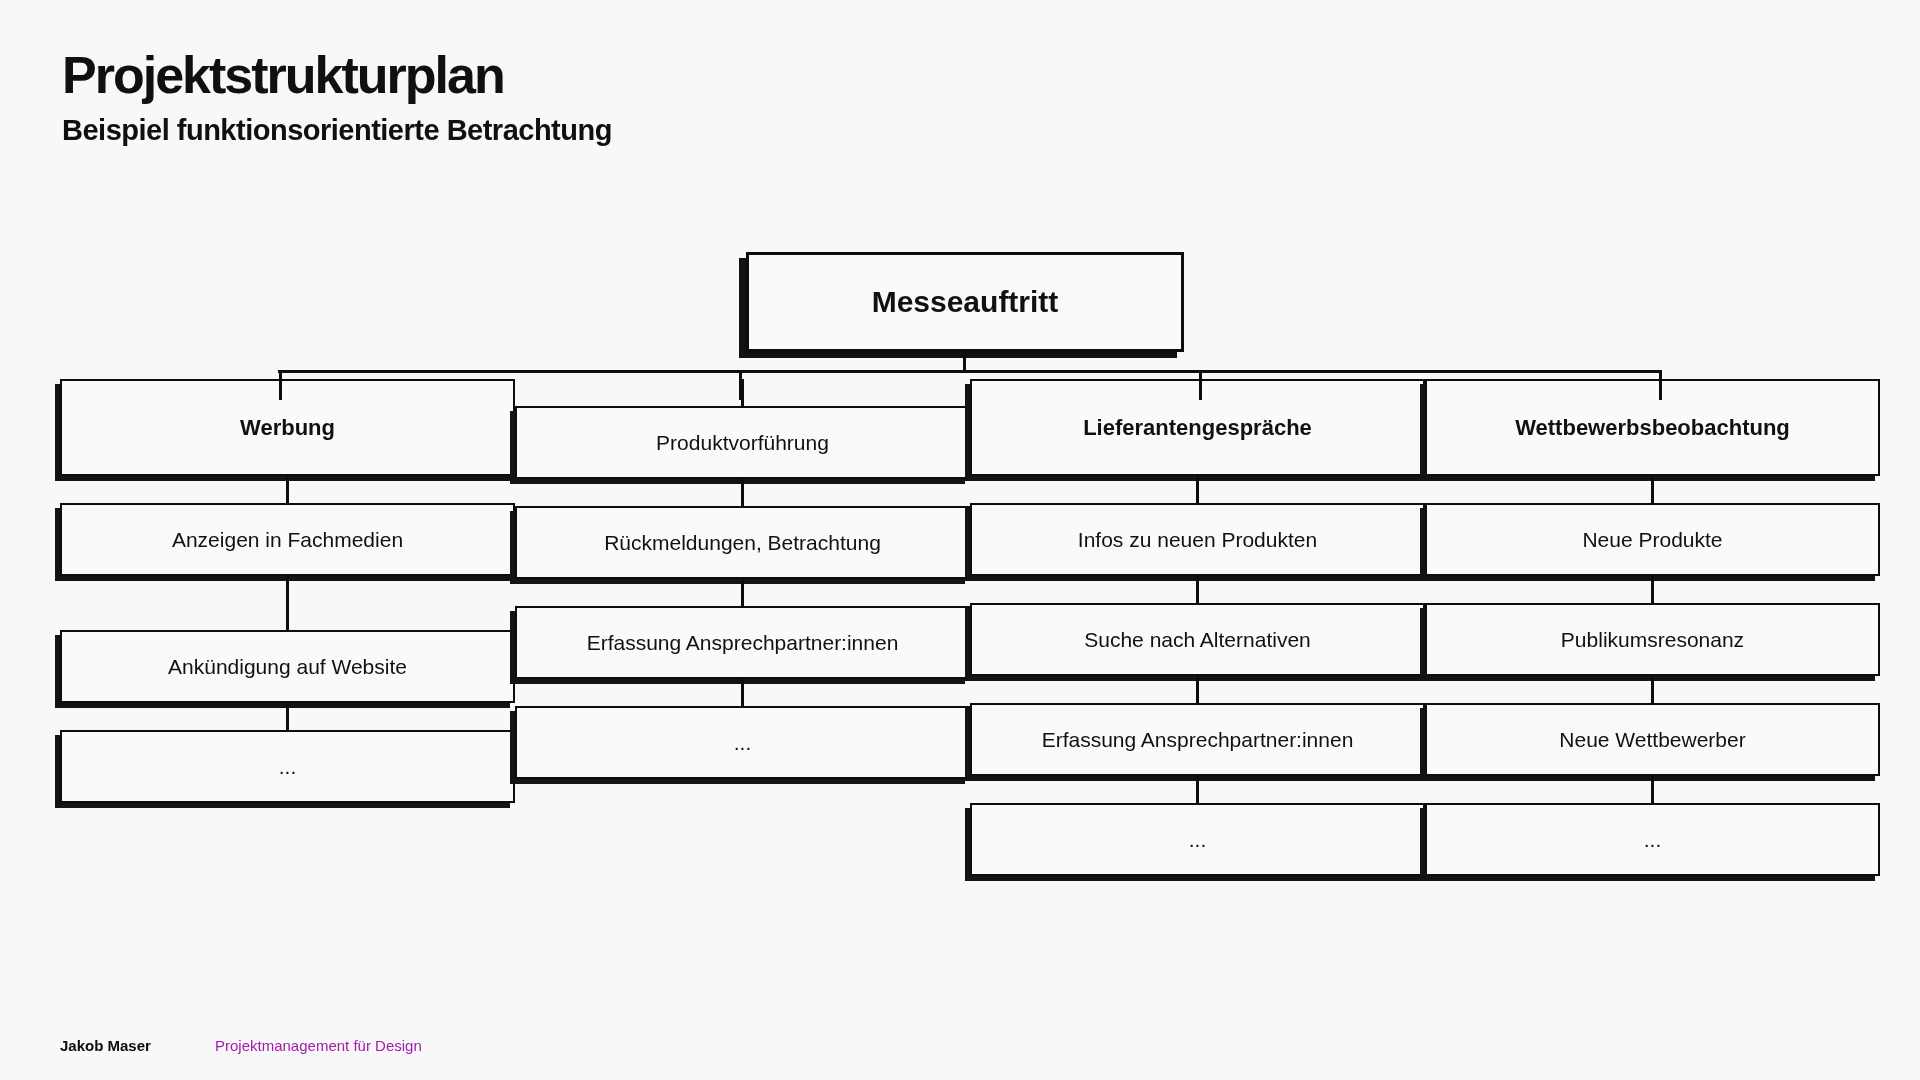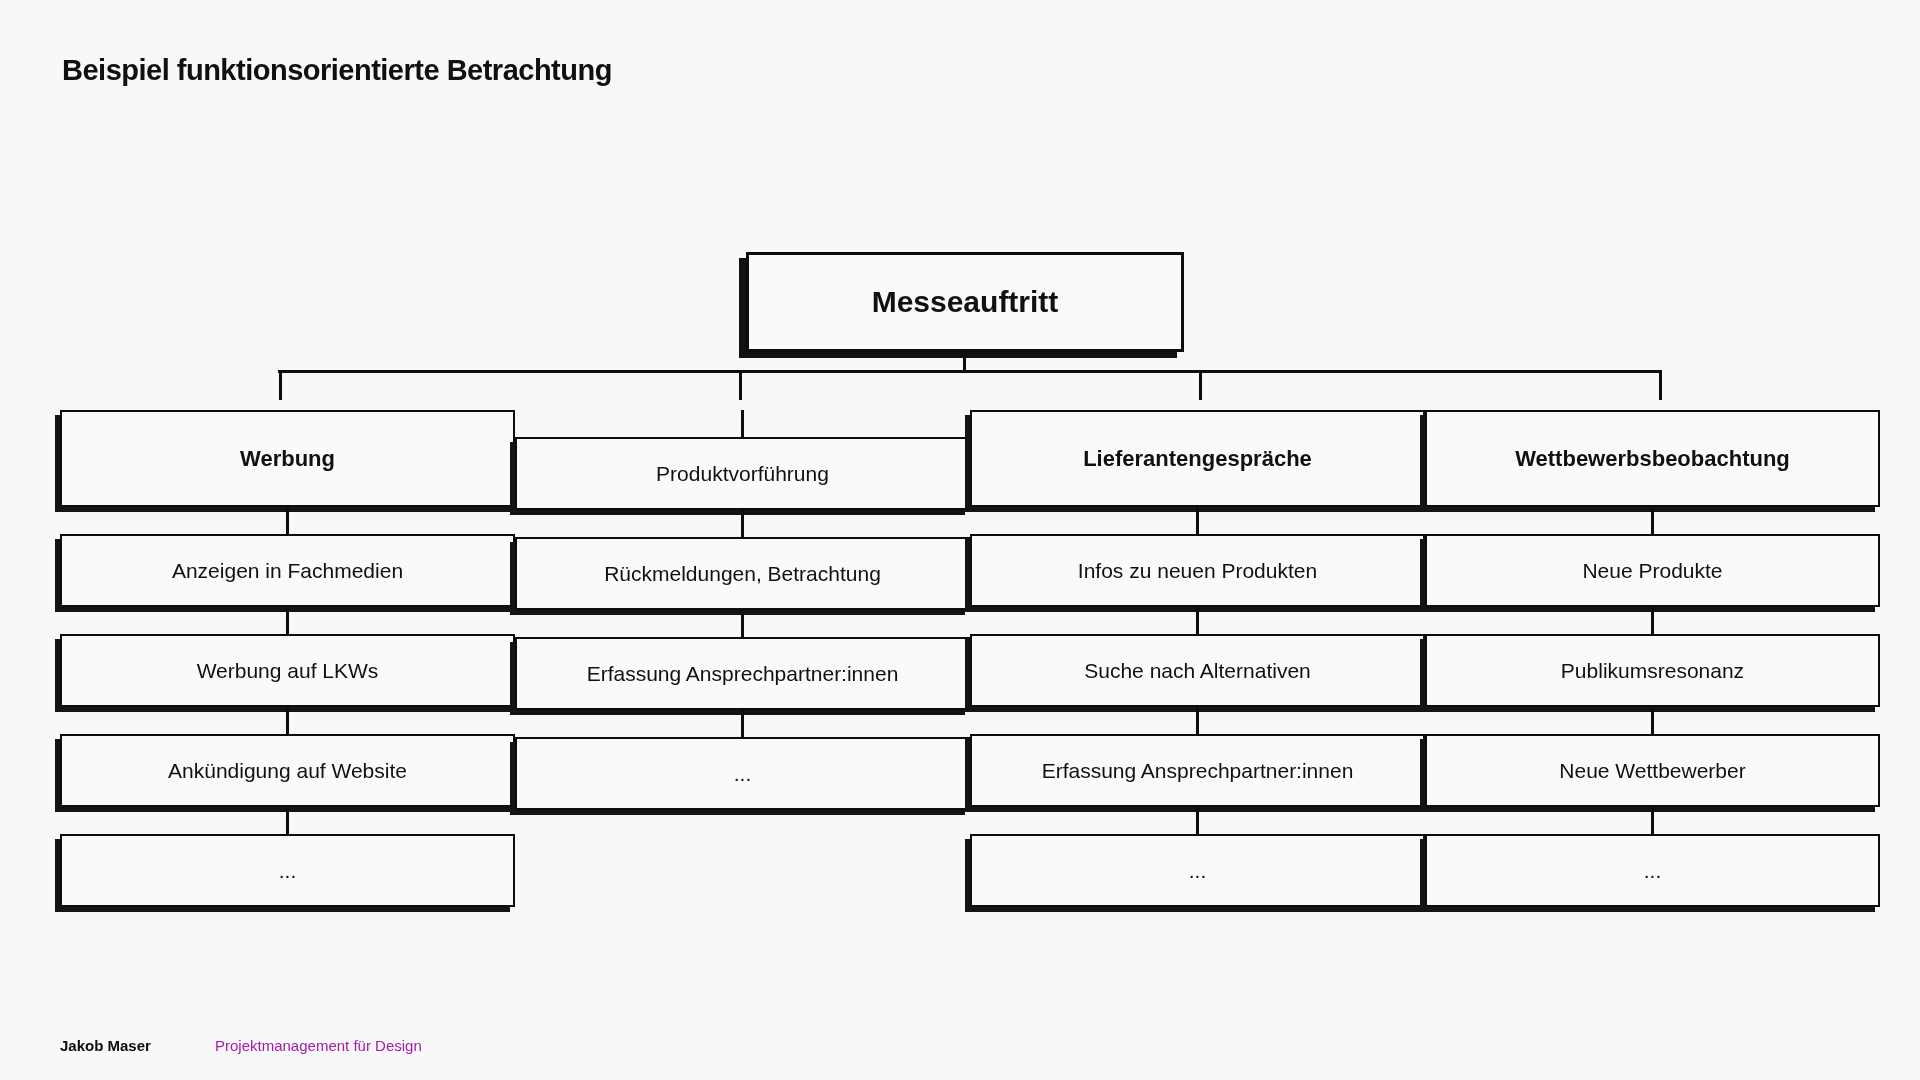--- a/index.html
+++ b/index.html
@@ -78,21 +78,21 @@
   .drop {
     position: absolute;
     top: 118px;
     width: 3px;
     height: 30px;
     background: #0d0d0d;
   }
   .columns {
     position: absolute;
     left: 0;
-    top: 158px;
+    top: 127px;
     width: 1820px;
     display: flex;
     justify-content: flex-end;
   }
   .column {
     flex: 1 1 0;
     display: flex;
     flex-direction: column;
     align-items: stretch;
   }
@@ -122,42 +122,40 @@
     display: flex;
     align-items: flex-end;
   }
   .slide-footer .author { font-weight: 700; width: 155px; color: #0d0d0d; }
   .slide-footer .course { font-weight: 400; color: #a21caf; }
 </style>
 </head>
 <body>
 
 <header class="slide-header">
+  <h1>Projektstrukturplan</h1>
   <h2>Beispiel funktionsorientierte Betrachtung</h2>
 </header>
 
 <section class="diagram" id="diagram">
   <div class="node root-box">
     <span>Messeauftritt</span>
   </div>
   <div class="stub"></div>
   <div class="bar"></div>
   <div class="columns" id="columns">
       <div class="column">
         <div class="node box-hdr">
           <span>Werbung</span>
         </div>
         <div class="vline"></div>
         <div class="node box-item">
           <span>Anzeigen in Fachmedien</span>
         </div>
         <div class="vline"></div>
-        <div class="node box-item">
-          <span>Werbung auf LKWs</span>
-        </div>
         <div class="vline"></div>
         <div class="node box-item">
           <span>Ankündigung auf Website</span>
         </div>
         <div class="vline"></div>
         <div class="node box-item">
           <span>...</span>
         </div>
       </div>
       <div class="column">

